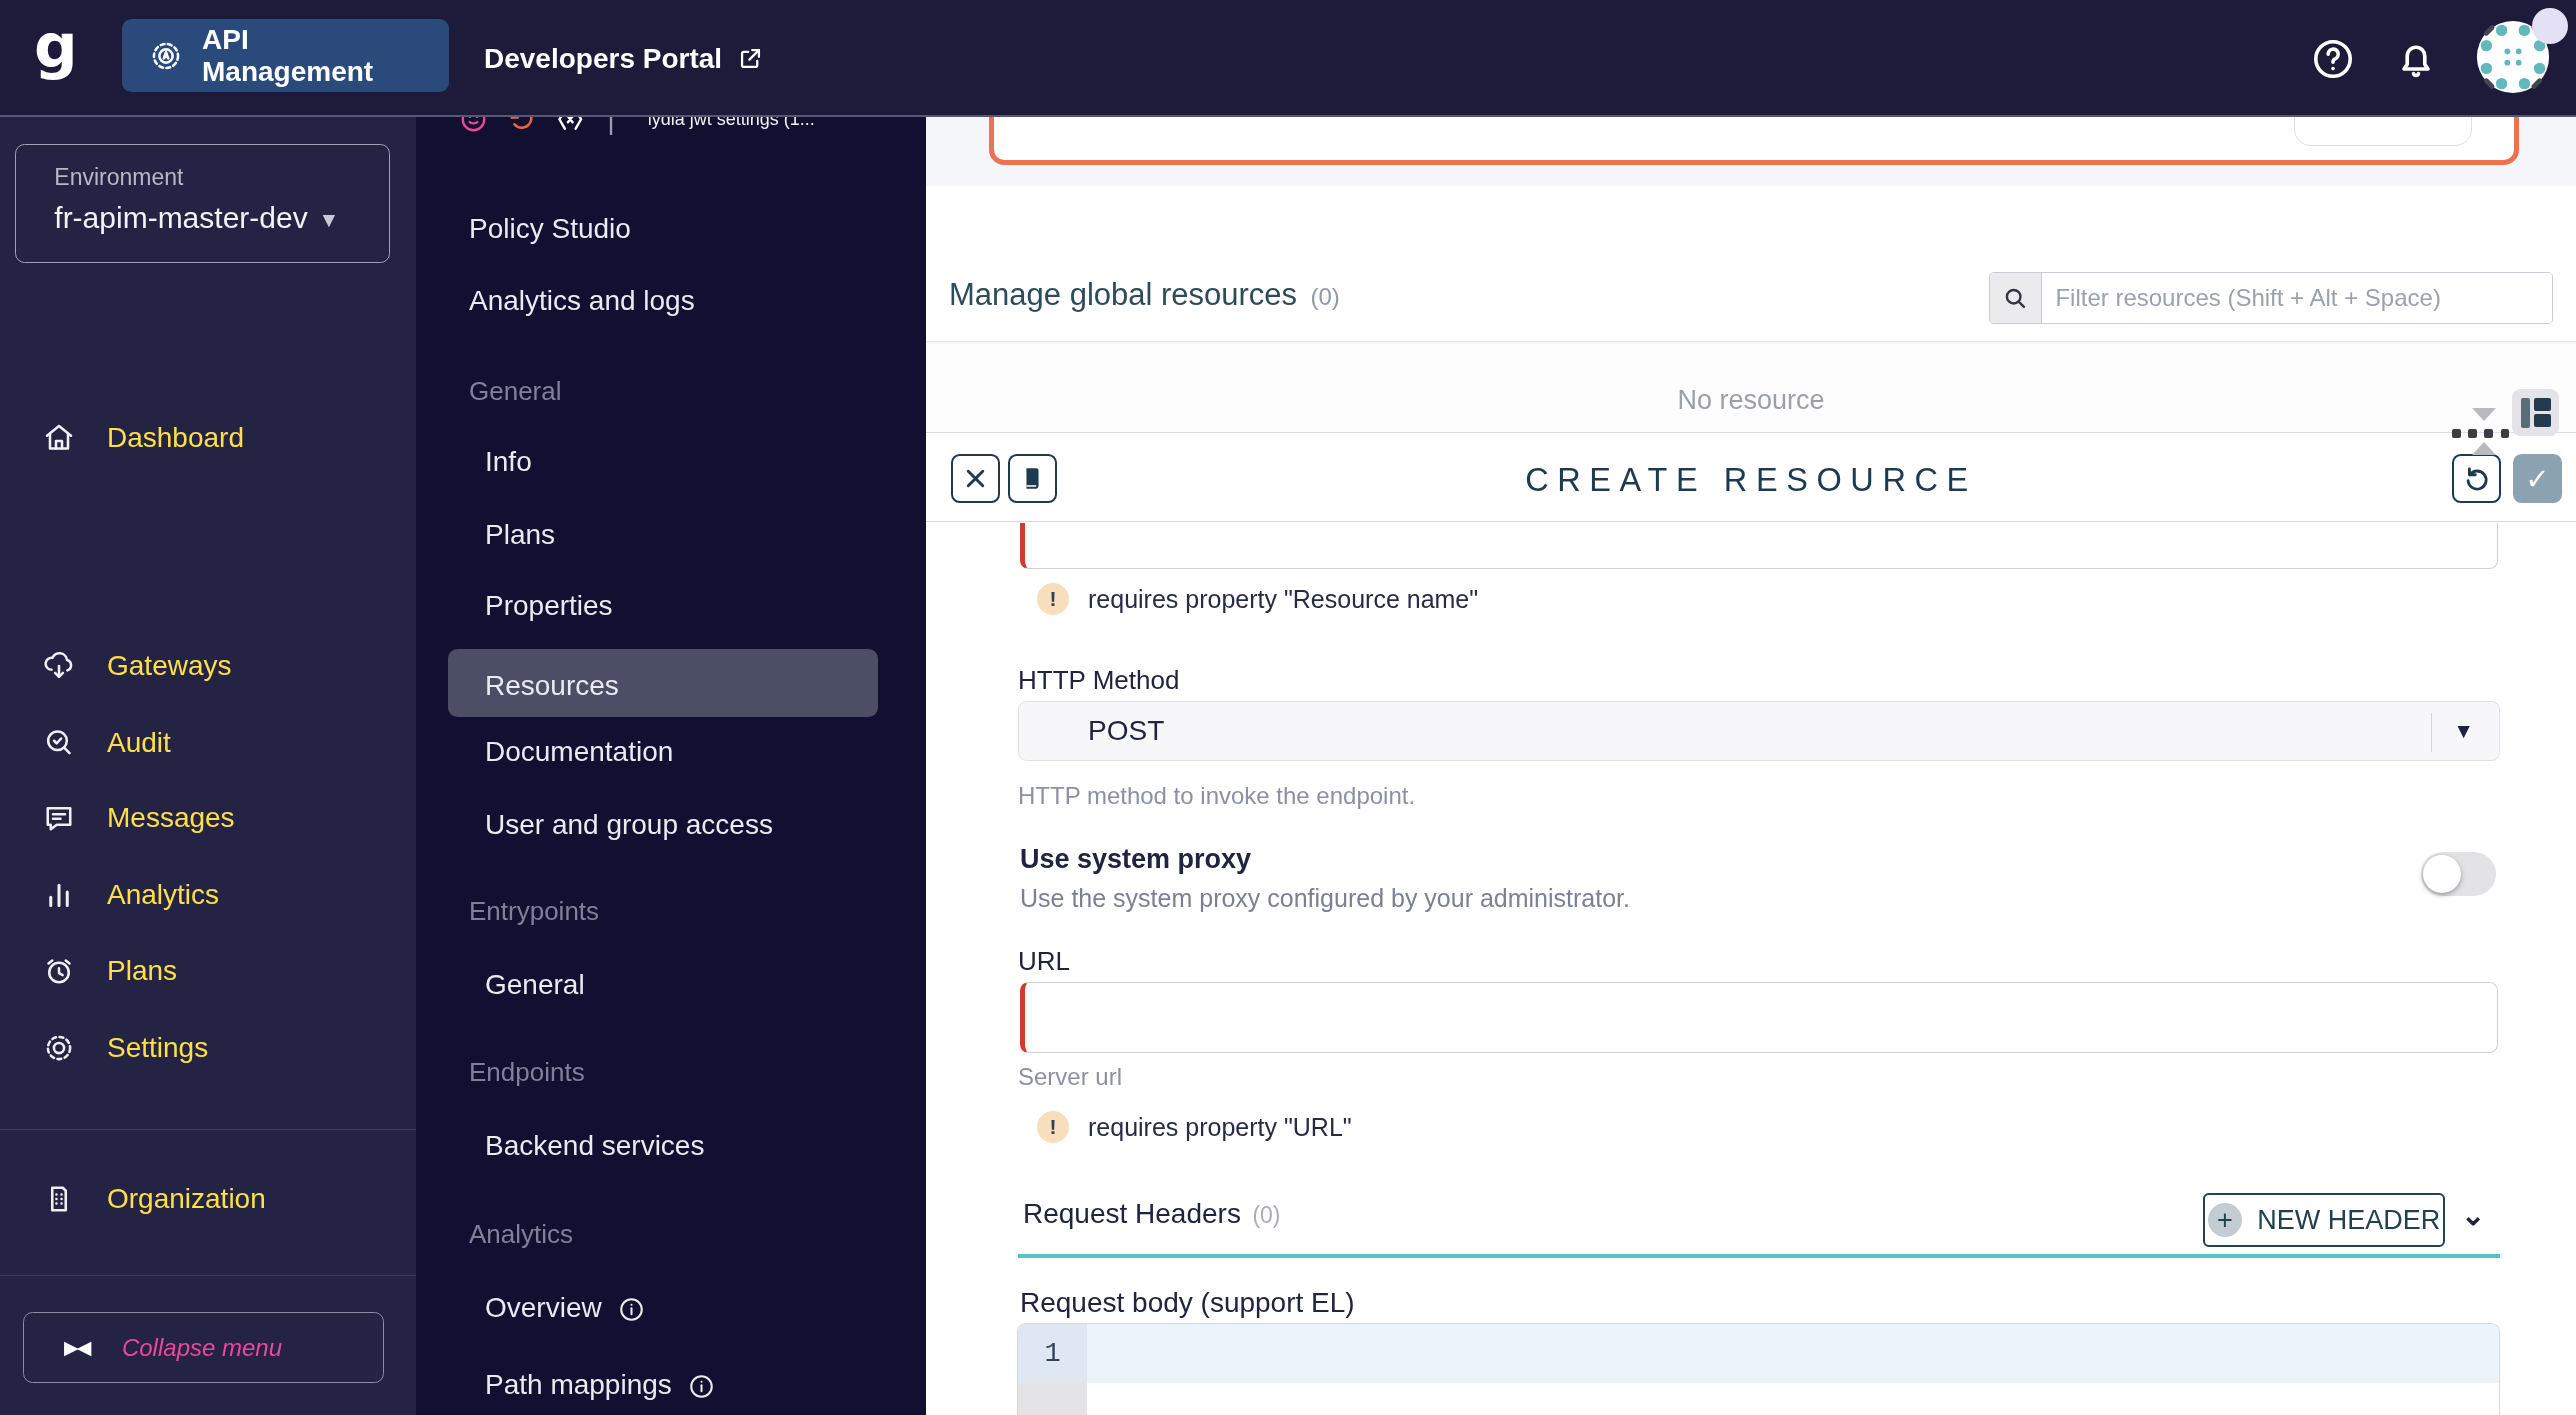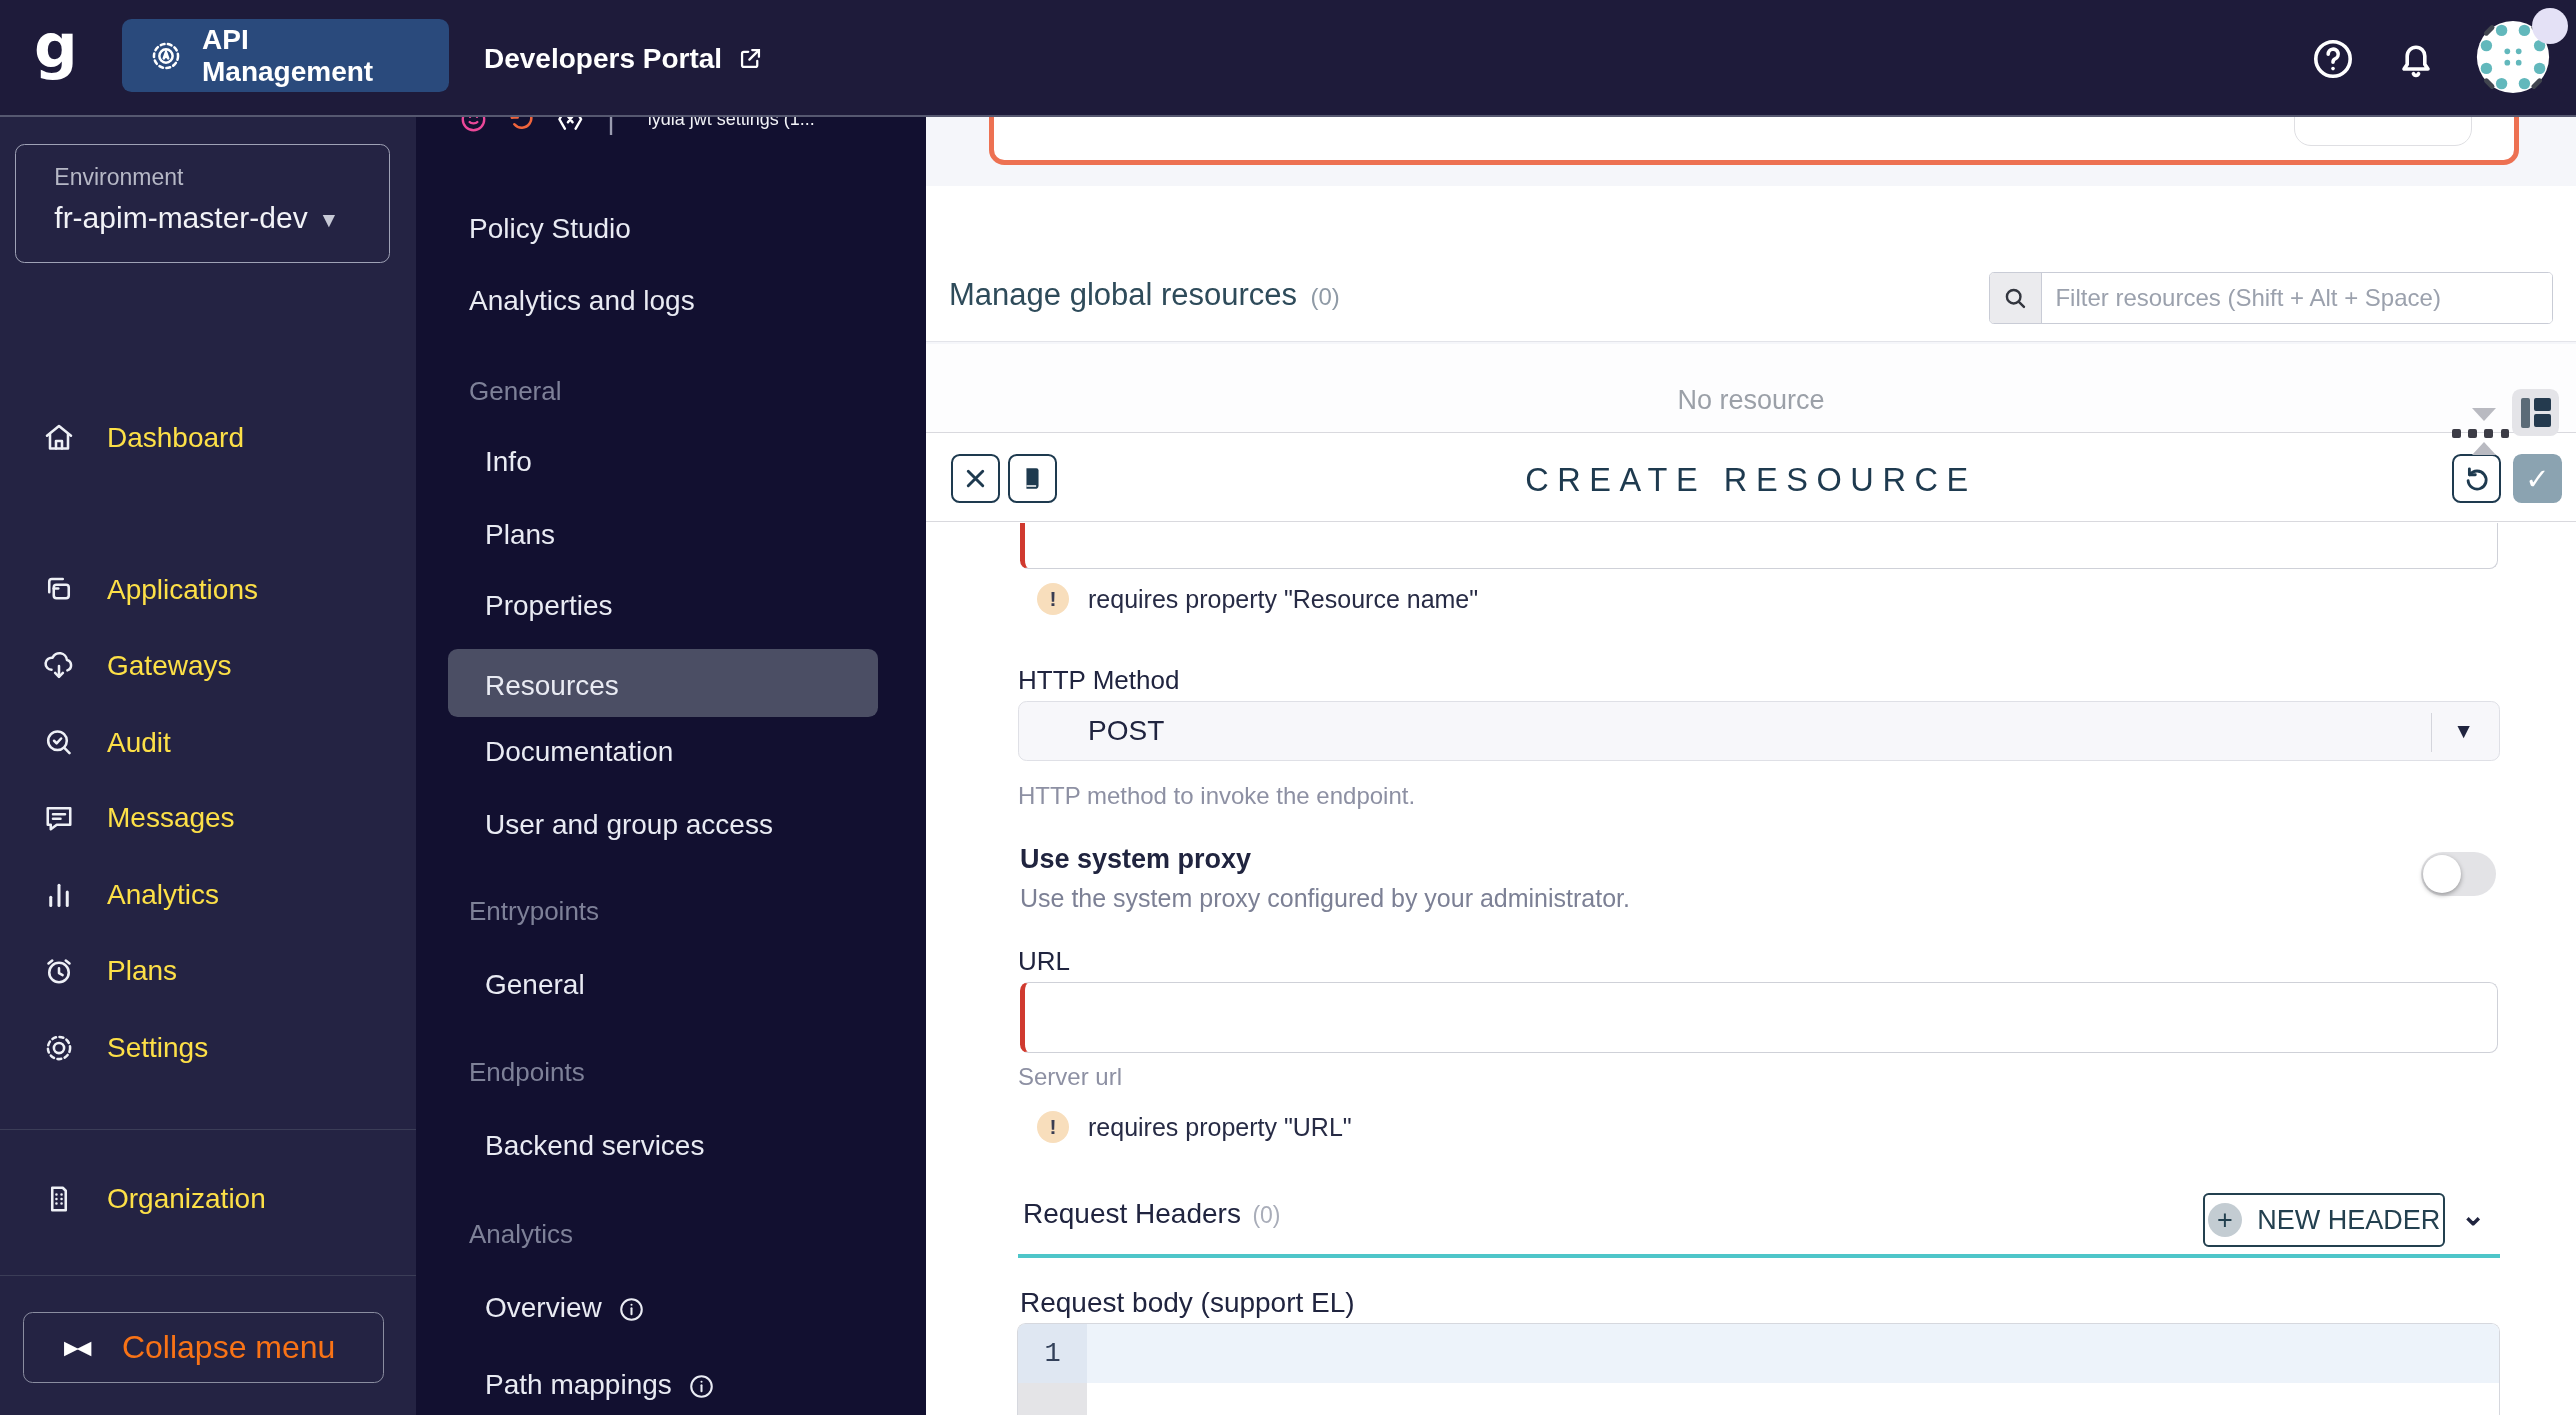--- a/index.html
+++ b/index.html
@@ -21,21 +21,21 @@
   #env-label { font-size:23px; color:#b6b8c6; }
   #env-value { font-size:30px; color:#f2f3f7; margin-top:9.6px; }
   #env-caret { position:absolute; right:50px; top:63px; color:#c7c9d6; font-size:21px; }
   .s1-item { position:absolute; left:17px; width:382px; height:63px; border-radius:9.6px; display:flex; align-items:center; gap:29px; padding-left:23px; cursor:pointer; }
   .s1-item.active { background:#4b4e68; }
   .s1-item .lbl { color:#fde047; font-size:28px; }
   .s1-icon { width:38px; height:38px; flex:0 0 38px; display:flex; align-items:center; justify-content:center; }
   .s1-sep { position:absolute; left:0; width:416px; height:0; border-top:1.9px solid #3b3d57; }
   #collapse-btn { position:absolute; left:23px; top:1195px; width:361px; height:71px; border:1.9px solid #8a8da0; border-radius:9.6px; display:flex; align-items:center; gap:32.5px; padding-left:40px; cursor:pointer; }
   #collapse-btn .tri { color:#fff; font-size:19px; letter-spacing:-1.9px; }
-  #collapse-btn .lbl { color:#f97316; font-size:32px; }
+  #collapse-btn .lbl { color:#ec4899; font-size:24px;font-style:italic; }
 
   
   #api-sidebar { position:absolute; left:416px; top:117px; width:510px; height:1299px; background:#121030; overflow:hidden; z-index:9; }
   #api-title-row { position:absolute; left:42px; top:-25px; height:54px; display:flex; align-items:center; gap:17px; white-space:nowrap; }
   #api-title-row .t { color:#f2f3f7; font-size:18px;margin-left:12px; }
   #api-title-row .pipe { color:#9a9cb0; font-size:29px; margin:0 3.8px; }
   .s2-link { position:absolute; color:#e9ebf3; font-size:28px; cursor:pointer; white-space:nowrap; display:flex; align-items:flex-end; gap:15.3px; }
   .s2-section { position:absolute; color:#7e8198; font-size:26px; white-space:nowrap; }
   #s2-active-bg { position:absolute; left:32px; top:532px; width:430px; height:68px; background:#4b4e64; border-radius:9.6px; }
 
@@ -174,30 +174,20 @@
   <div class="s1-item" style="top:289px;">
     <span class="s1-icon">
       <svg width="36" height="36" viewBox="0 0 24 24" fill="none" stroke="#eef0f6" stroke-width="1.7" stroke-linecap="round" stroke-linejoin="round">
           <path d="M4 10.5 12 4l8 6.5"></path>
           <path d="M6 9.5V19h12V9.5"></path>
           <path d="M10 19v-5h4v5"></path>
         </svg>
     </span>
       <span class="lbl">Dashboard</span>
   </div>
-  <div class="s1-item" style="top:441px;">
-    <span class="s1-icon">
-      <svg width="36" height="36" viewBox="0 0 24 24" fill="none" stroke="#eef0f6" stroke-width="1.7" stroke-linecap="round" stroke-linejoin="round">
-          <rect x="8.5" y="8.5" width="10" height="9" rx="1.8"></rect>
-          <path d="M5.5 13.5v-7a1.8 1.8 0 0 1 1.8-1.8h7.2"></path>
-          <path d="M8.5 11h3"></path>
-        </svg>
-    </span>
-      <span class="lbl">Applications</span>
-  </div>
   <div class="s1-item" style="top:517px;">
     <span class="s1-icon">
       <svg width="36" height="36" viewBox="0 0 24 24" fill="none" stroke="#eef0f6" stroke-width="1.7" stroke-linecap="round" stroke-linejoin="round">
           <path d="M7 14.5a4 4 0 1 1 .7-7.95A5 5 0 0 1 17.3 8 3.6 3.6 0 0 1 17.6 14.9"></path>
           <path d="M12 12v7"></path>
           <path d="m9.4 16.6 2.6 2.6 2.6-2.6"></path>
         </svg>
     </span>
       <span class="lbl">Gateways</span>
   </div>

